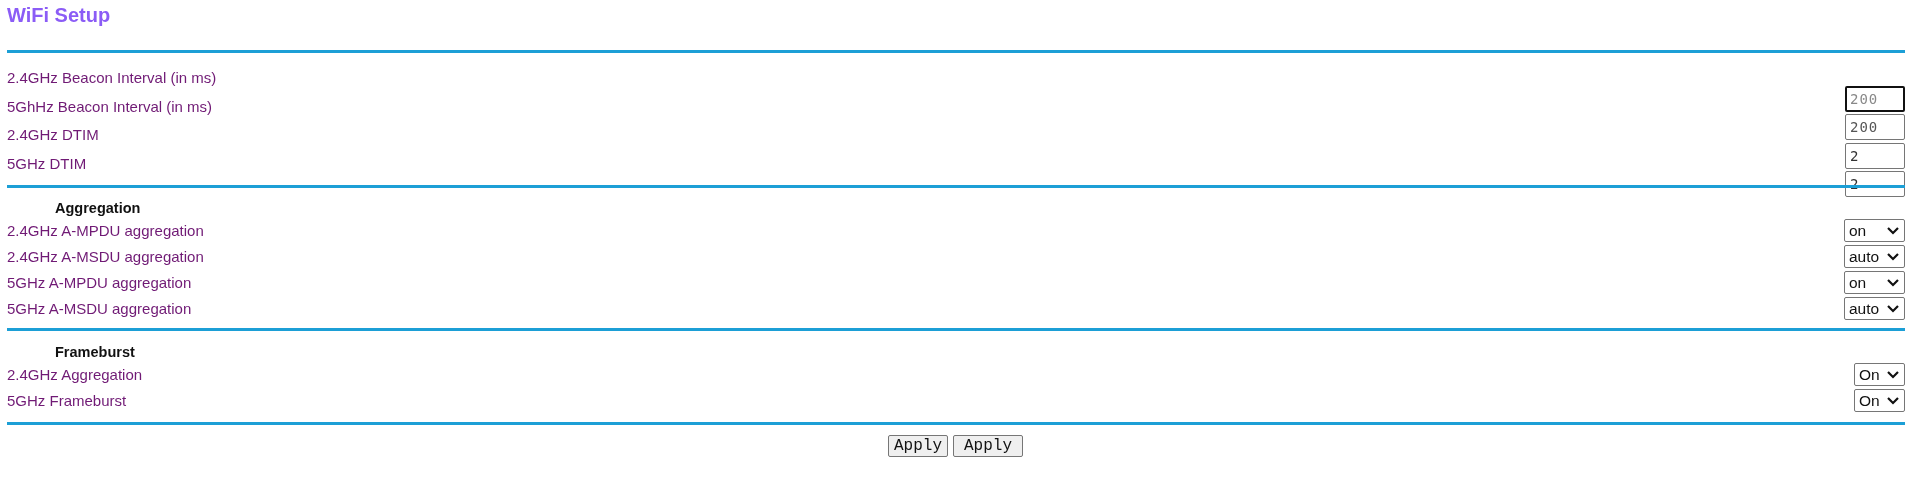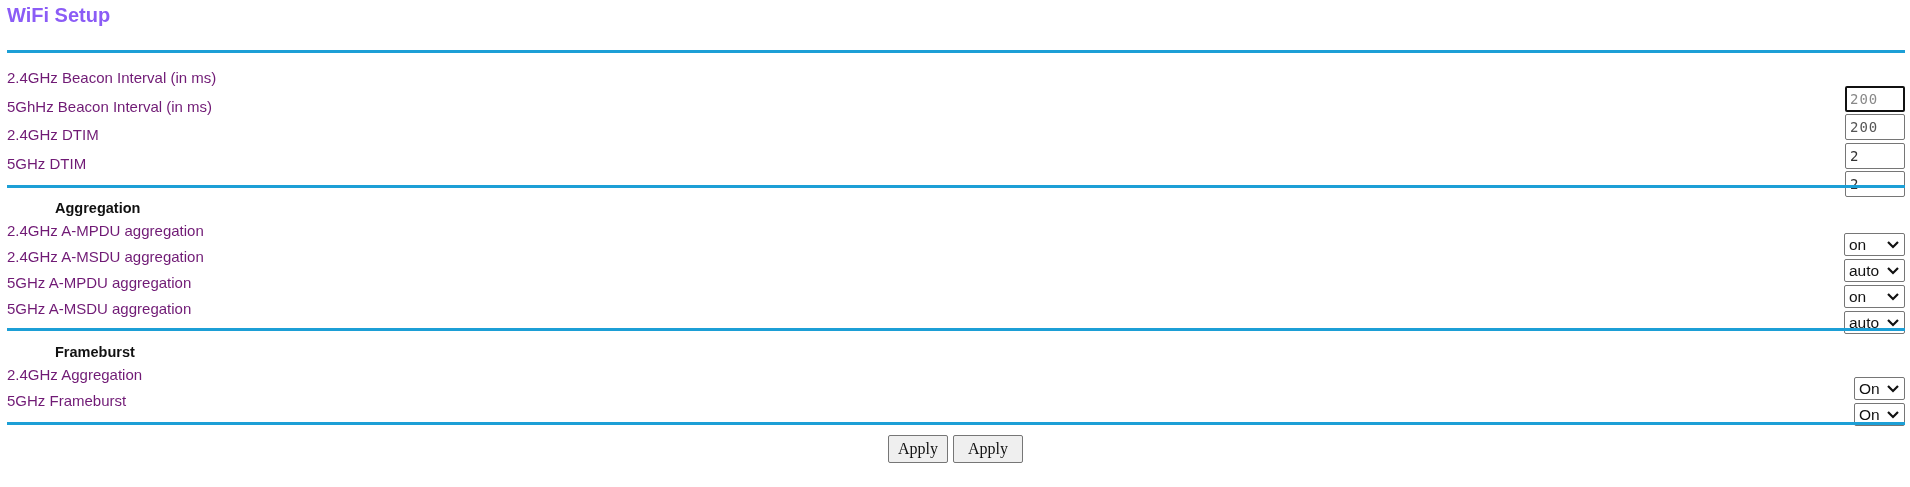--- a/index.html
+++ b/index.html
@@ -26,27 +26,27 @@
     box-sizing: border-box; border: 1px solid #767676; border-radius: 2px;
     font-family: "DejaVu Sans Mono", monospace; font-size: 14px; color: #555;
     padding: 0 4px; background: #fff; letter-spacing: 1px; margin-top: 21px;
   }
   .tinput.focused { border: 2px solid #111; color: #888; padding: 0 3px; }
   .tinput.dark { color: #333; }
   .sel {
     position: absolute; height: 23px; box-sizing: border-box;
     border: 1px solid #767676; border-radius: 2px; background: #fff;
     font-family: "Liberation Sans", sans-serif; font-size: 15.5px; color: #111;
-    padding: 0 0 0 4px; display: flex; align-items: center; justify-content: space-between; margin-top: 14px;
+    padding: 0 0 0 4px; display: flex; align-items: center; justify-content: space-between;
   }
   .sel .chev { width: 16px; height: 12px; margin-right: 3px; }
   .btn {
-    position: absolute; top: 435px; height: 28px; box-sizing: border-box;
+    position: absolute; top: 435px; height: 22px; box-sizing: border-box;
     border: 1px solid #767676; border-radius: 2px; background: #efefef;
-    font-family: Liberation Serif, serif; font-size: 16px; color: #111;
+    font-family: Liberation Mono, monospace; font-size: 16px; color: #111;
     display: flex; align-items: center; justify-content: center; cursor: pointer;
   }
 </style>
 </head>
 <body>
 
 <div class="title">WiFi Setup</div>
 <div class="rule" style="top:50px"></div>
 
 <div class="label" style="top:69px">2.4GHz Beacon Interval (in ms)</div>

